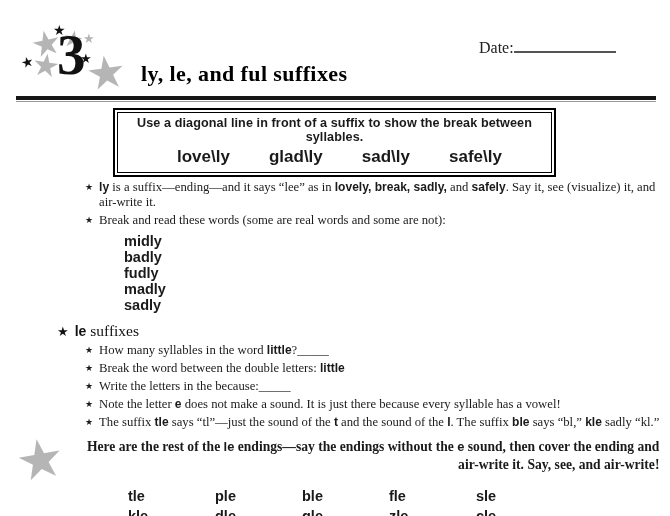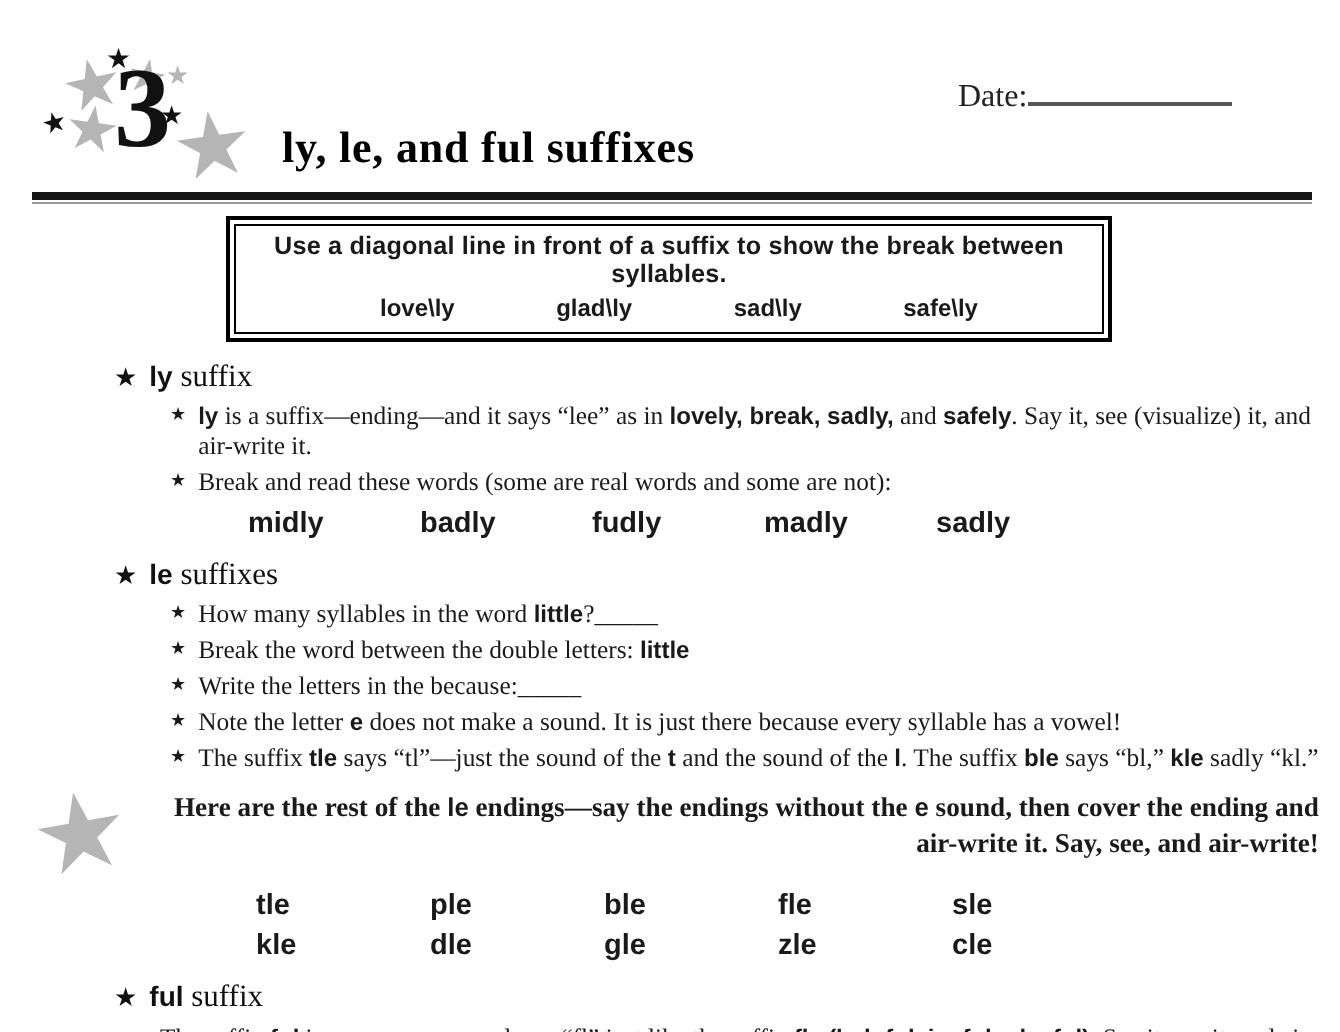--- a/index.html
+++ b/index.html
@@ -20,33 +20,33 @@
     letter-spacing:0.4px; color:#000000;
   }
   .date-row { position:absolute; left:479px; top:36px; font-size:16px; color:#222; }
   .date-blank { display:inline-block; width:102px; height:15px; border-bottom:2px solid #555; }
   .rule { position:absolute; left:16px; right:14px; top:96px; }
   .rule-thick { height:4px; background:#161616; }
   .rule-thin  { height:1px; background:#999; margin-top:1px; }
   
   .content { position:absolute; top:104px; left:0; right:0; }
   .ibox { margin:4px 114px 0 113px; border:2px solid #000; padding:2px; }
-  .ibox-inner { border:1px solid #000; padding:3px 16px 5px; text-align:center; }
+  .ibox-inner { border:1px solid #000; padding:3px 3px 5px; text-align:center; }
   .ibox-head { font-family:"Liberation Sans", sans-serif; font-weight:bold; font-size:12.6px; letter-spacing:0.1px; }
   .ibox-examples {
     display:flex; justify-content:space-between; padding:3px 46px 0 56px;
-    font-family:"Liberation Sans", sans-serif; font-weight:bold; font-size:12px;
+    font-family:"Liberation Sans", sans-serif; font-weight:bold; font-size:17px;
   }
   .sec-head { margin:9px 0 0 57px; font-size:15.5px; color:#111; }
   .sec-head .hstar { font-family:"DejaVu Sans", sans-serif; font-size:13px; margin-right:6px; }
   .sec-head .hword { font-family:"Liberation Sans", sans-serif; font-weight:bold; font-size:14px; }
   .bullet { display:flex; margin:3px 0 0 85px; font-size:12.7px; line-height:1.18; }
   .bullet .bstar { font-family:"DejaVu Sans", sans-serif; font-size:9px; margin:2px 6px 0 0; flex:none; }
   .seg-sans { font-family:"Liberation Sans", sans-serif; font-weight:bold; font-size:0.95em; }
-  .word-row { display:flex; margin:5px 0 0 124px; font-family:"Liberation Sans", sans-serif; font-weight:bold; font-size:14.5px; }
+  .word-row { display:flex; margin:5px 0 0 124px; font-family:"Liberation Sans", sans-serif; font-weight:bold; font-size:14.5px;flex-direction:column; }
   .word-row span { width:86px; flex:none; }
   .callout { display:flex; margin:7px 0 0 16px; }
   .callout-star {
     font-family:"DejaVu Sans", sans-serif; font-size:54px; line-height:0.85;
     color:#b5b5b5; margin-right:1px; flex:none; transform:rotate(-10deg);
   }
   .callout-text { font-weight:bold; font-size:13.6px; line-height:1.33; width:594px; margin-top:1px;text-align:right; }
   .endings { margin:5px 0 0 128px; }
   .endings-row { display:flex; font-family:"Liberation Sans", sans-serif; font-weight:bold; font-size:14.5px; margin-top:4px; }
   .endings-row span { width:87px; flex:none; }
@@ -84,23 +84,20 @@
         <div class="ibox-head">Use a diagonal line in front of a suffix to show the break between syllables.</div>
         <div class="ibox-examples">
           <span>love\ly</span>
           <span>glad\ly</span>
           <span>sad\ly</span>
           <span>safe\ly</span>
         </div>
       </div>
     </div>
 
-    <div class="sec-head">
-      <span class="hstar">★</span><span class="hword">ly</span> <span>suffix</span>
-    </div>
     <div class="bullet">
       <span class="bstar">★</span>
       <span><span class="seg-sans">ly</span><span> is a suffix—ending—and it says “lee” as in </span><span class="seg-sans">lovely, break, sadly,</span><span> and </span><span class="seg-sans">safely</span><span>.  Say it, see (visualize) it, and air-write it.</span></span>
     </div>
     <div class="bullet">
       <span class="bstar">★</span>
       <span><span>Break and read these words (some are real words and some are not):</span></span>
     </div>
     <div class="word-row">
       <span>midly</span>

